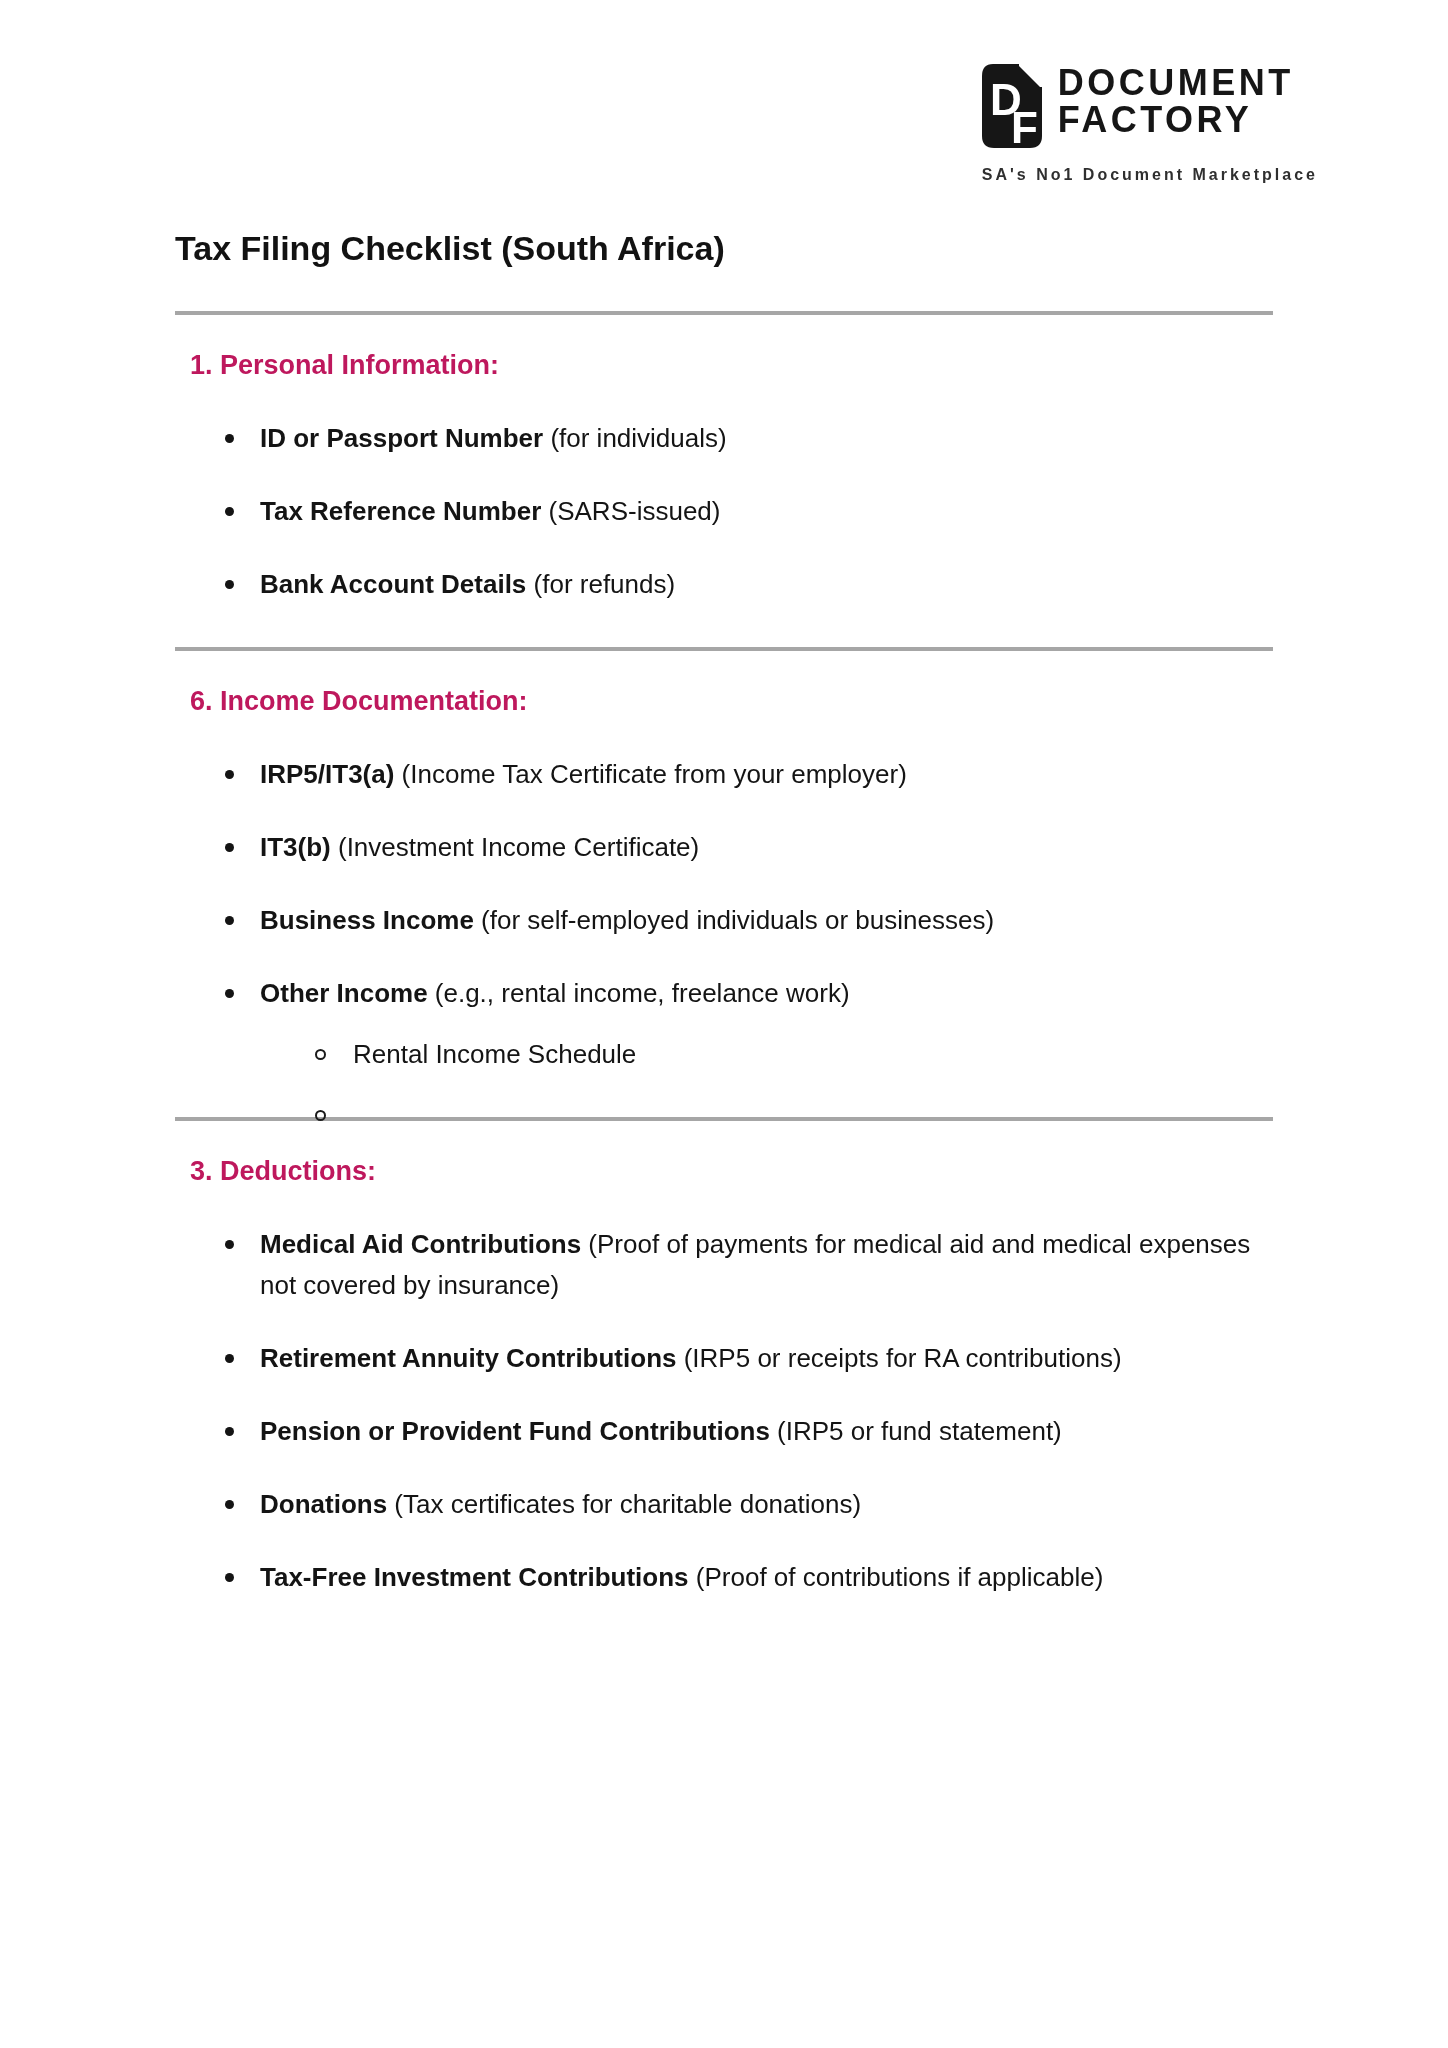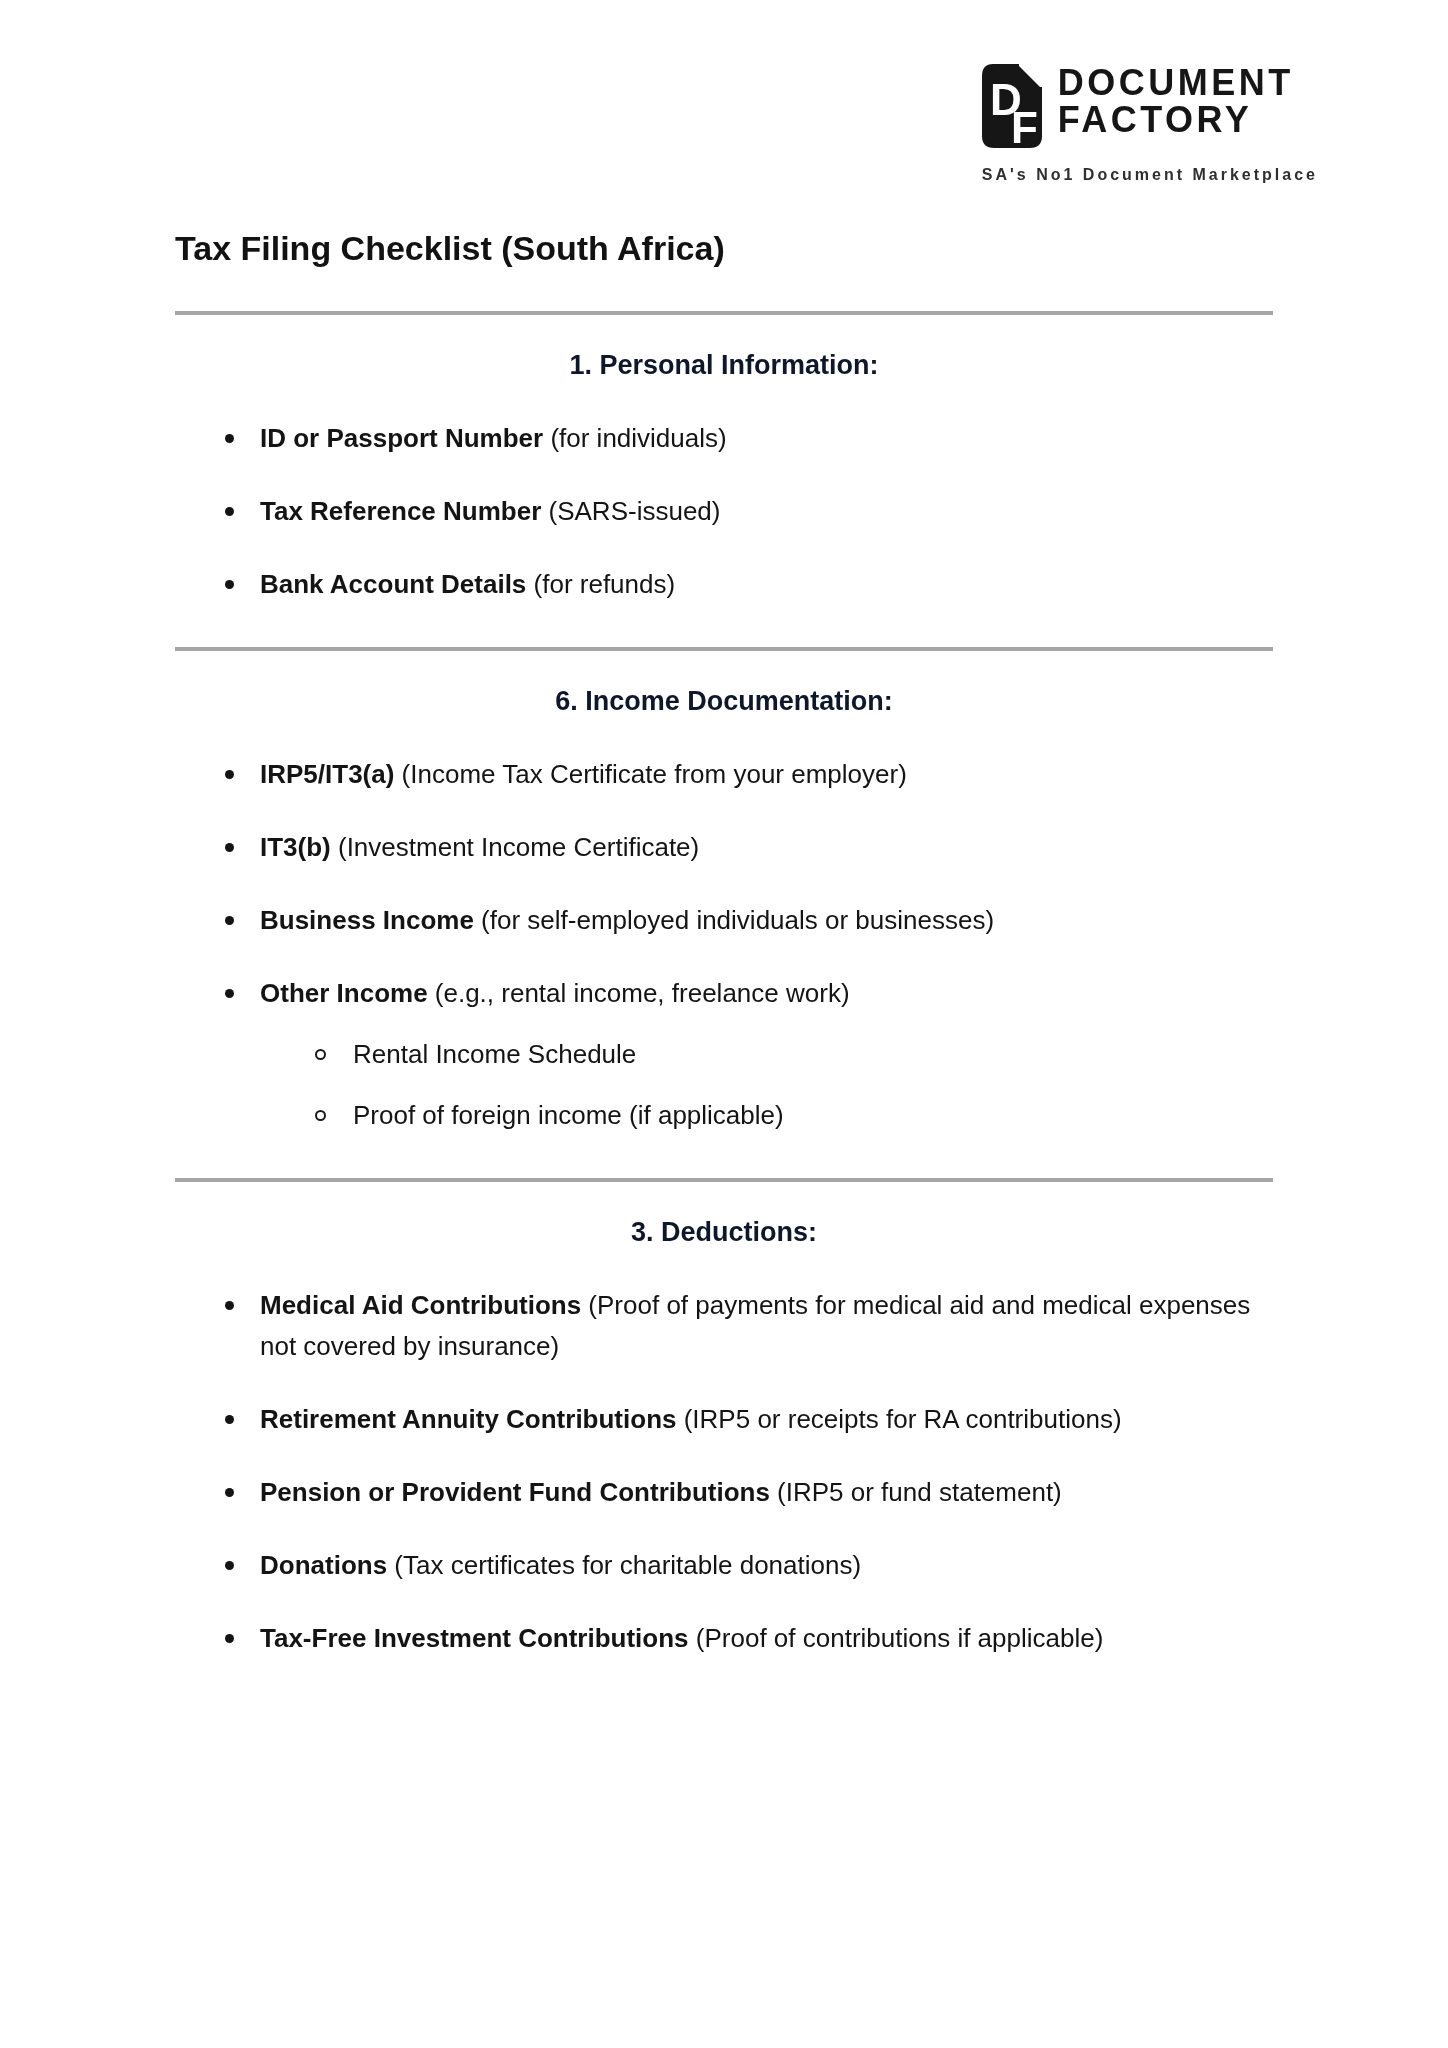--- a/index.html
+++ b/index.html
@@ -54,22 +54,21 @@
     border: none;
     height: 4px;
     background: #a6a6a6;
     margin: 42px 0 30px 0;
   }
   h2 {
     margin: 15px;
     font-size: 27px;
     line-height: 41px;
     font-weight: bold;
-    color: #0f172a;
-    text-align: center;
+    color: #be185d;
   }
   ul { list-style: none; margin: 0; padding: 0; }
   li {
     position: relative;
     padding-left: 85px;
     margin-top: 32px;
     font-size: 26px;
     line-height: 41px;
     color: #141414;
   }
@@ -157,21 +156,21 @@
 
   <li>
     <span class="dot"></span><span class="term">Other Income</span><span class="desc"> (e.g., rental income, freelance work)</span>
     <ul class="l2">
   <li>
     <span class="circle"></span><span class="subtext">Rental Income Schedule</span>
   </li>
 
 
   <li>
-    <span class="circle"></span><span class="subtext">Proof of foreign income (if applicable)</span>
+    <span class="circle"></span>
   </li>
 </ul>
   </li>
 </ul>
   </section>
 
   <section>
     <hr class="divider">
     <h2>3. Deductions:</h2>
     <ul class="l1">

